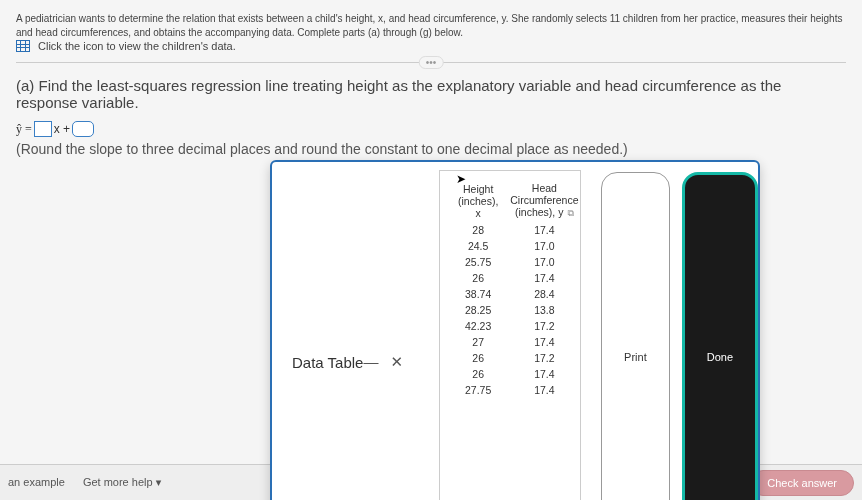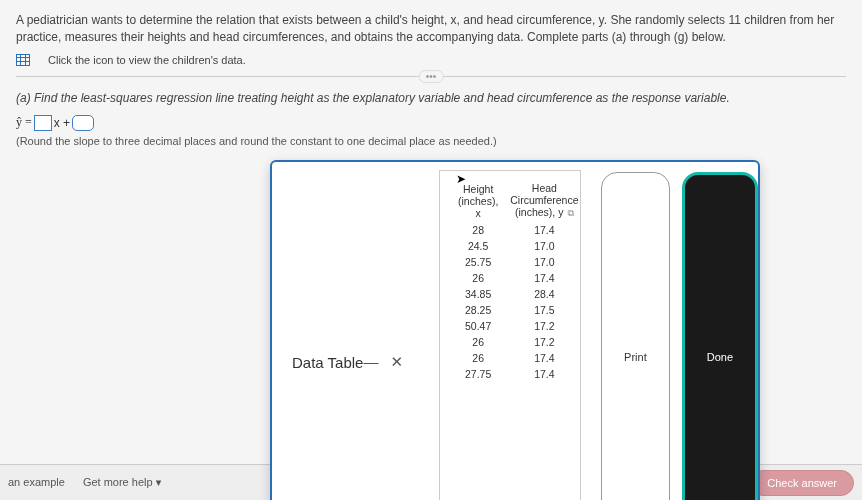--- a/index.html
+++ b/index.html
@@ -12,29 +12,29 @@
       overflow: hidden;
       color: #333;
     }
     .content-area {
       background: #f5f5f5;
       padding: 12px 16px 0 16px;
       height: 100%;
       position: relative;
     }
     .problem-text {
-      font-size: 12px;
+      font-size: 10px;
       line-height: 1.4;
       color: #444;
-      margin-bottom: 8px;
+      margin-bottom: 0;
     }
     .data-link-row {
       display: flex;
       align-items: center;
-      gap: 18px;
+      gap: 8px;
       font-size: 11px;
       color: #444;
       margin-bottom: 10px;
     }
     .table-icon {
       width: 14px;
       height: 12px;
       border: 1px solid #2a6fb5;
       display: inline-flex;
       flex-direction: column;
@@ -55,24 +55,23 @@
       top: -6px;
       transform: translateX(-50%);
       background: #f5f5f5;
       padding: 0 6px;
       font-size: 10px;
       color: #999;
       border: 1px solid #ddd;
       border-radius: 8px;
     }
     .part-a {
-      font-size: 12px;
+      font-size: 15px;
       color: #444;
       margin-bottom: 10px;
-      font-style: italic;
     }
     .equation-row {
       font-size: 12px;
       display: flex;
       align-items: center;
       gap: 2px;
       margin-bottom: 4px;
     }
     .yhat { font-family: serif; }
     .input-box {
@@ -80,21 +79,21 @@
       height: 16px;
       border: 1px solid #3a7fc5;
       background: #fff;
       display: inline-block;
     }
     .input-box.round {
       border-radius: 5px;
       width: 22px;
     }
     .round-note {
-      font-size: 11px;
+      font-size: 14px;
       color: #555;
     }
     .bottom-bar {
       position: absolute;
       bottom: 0;
       left: 0;
       right: 0;
       height: 36px;
       background: #eee;
       border-top: 1px solid #ccc;
@@ -290,30 +289,34 @@
             </tr>
             <tr>
               <td>25.75</td>
               <td>17.0</td>
             </tr>
             <tr>
               <td>26</td>
               <td>17.4</td>
             </tr>
             <tr>
-              <td>34.85</td>
+              <td>38.74</td>
               <td>28.4</td>
             </tr>
             <tr>
               <td>28.25</td>
-              <td>17.5</td>
-            </tr>
-            <tr>
-              <td>50.47</td>
+              <td>13.8</td>
+            </tr>
+            <tr>
+              <td>42.23</td>
               <td>17.2</td>
+            </tr>
+            <tr>
+              <td>27</td>
+              <td>17.4</td>
             </tr>
             <tr>
               <td>26</td>
               <td>17.2</td>
             </tr>
             <tr>
               <td>26</td>
               <td>17.4</td>
             </tr>
             <tr>

